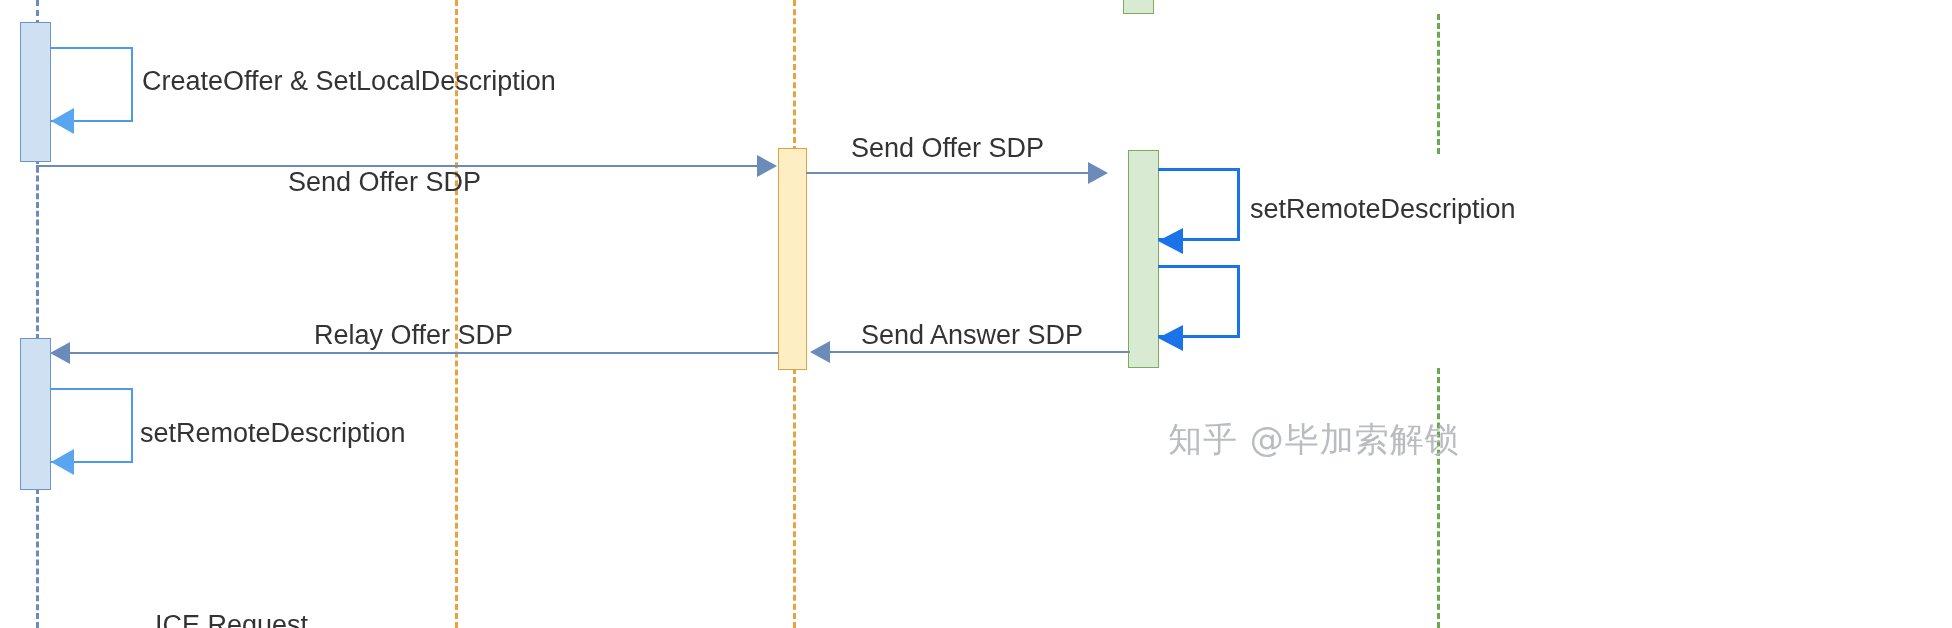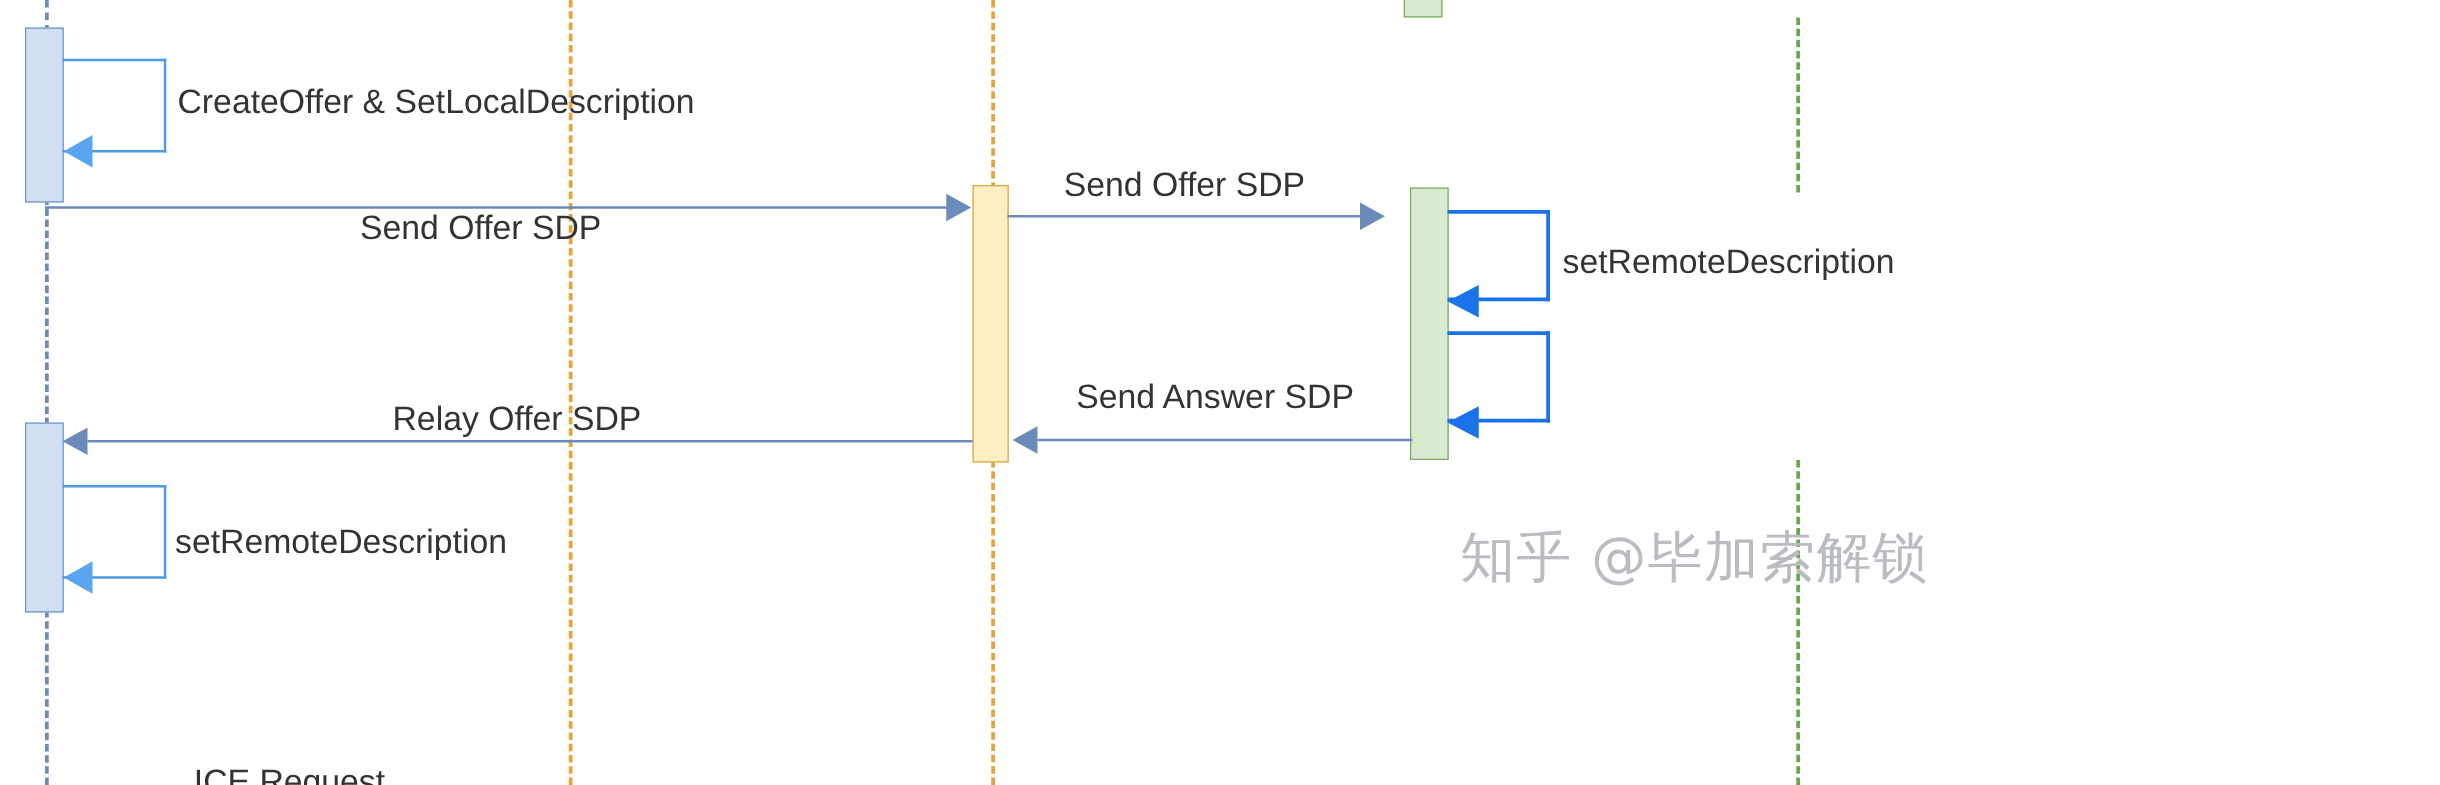--- a/index.html
+++ b/index.html
@@ -77,21 +77,21 @@
     color:#333333;
     font-size:27px;
     line-height:1;
     white-space:nowrap;
   }
 
   
   .watermark{
     position:absolute;
     color:#b9bcc0;
-    font-size:44px;
+    font-size:34px;
     white-space:nowrap;
     letter-spacing:1px;
     font-family:"DejaVu Sans","Liberation Sans",sans-serif;
   }
 </style>
 </head>
 <body>
 
 <div id="stage">
 
@@ -129,21 +129,21 @@
 
   <div class="selfloop loop-bright" style="left:1158px; top:168px; width:82px; height:73px;"></div>
   <div class="loop-arrow loop-arrow-bright" style="left:1158px; top:228px;"></div>
   <div class="label" style="left:1250px; top:196px;">setRemoteDescription</div>
 
   <div class="selfloop loop-bright" style="left:1158px; top:265px; width:82px; height:73px;"></div>
   <div class="loop-arrow loop-arrow-bright" style="left:1158px; top:325px;"></div>
 
   <div class="msgline" style="left:830px; top:351px; width:300px;"></div>
   <div class="arrowhead arrow-left" style="left:810px; top:341px;"></div>
-  <div class="label" style="left:861px; top:304px;text-align:center;">Send Answer SDP</div>
+  <div class="label" style="left:861px; top:322px;text-align:center;">Send Answer SDP</div>
 
   <div class="msgline" style="left:70px; top:352px; width:708px;"></div>
   <div class="arrowhead arrow-left" style="left:50px; top:342px;"></div>
   <div class="label" style="left:314px; top:322px;">Relay Offer SDP</div>
 
   <div class="selfloop loop-light" style="left:50px; top:388px; width:83px; height:75px;"></div>
   <div class="loop-arrow loop-arrow-light" style="left:51px; top:449px;"></div>
   <div class="label" style="left:140px; top:420px;">setRemoteDescription</div>
 
   <div class="label" style="left:155px; top:612px;">ICE Request</div>

